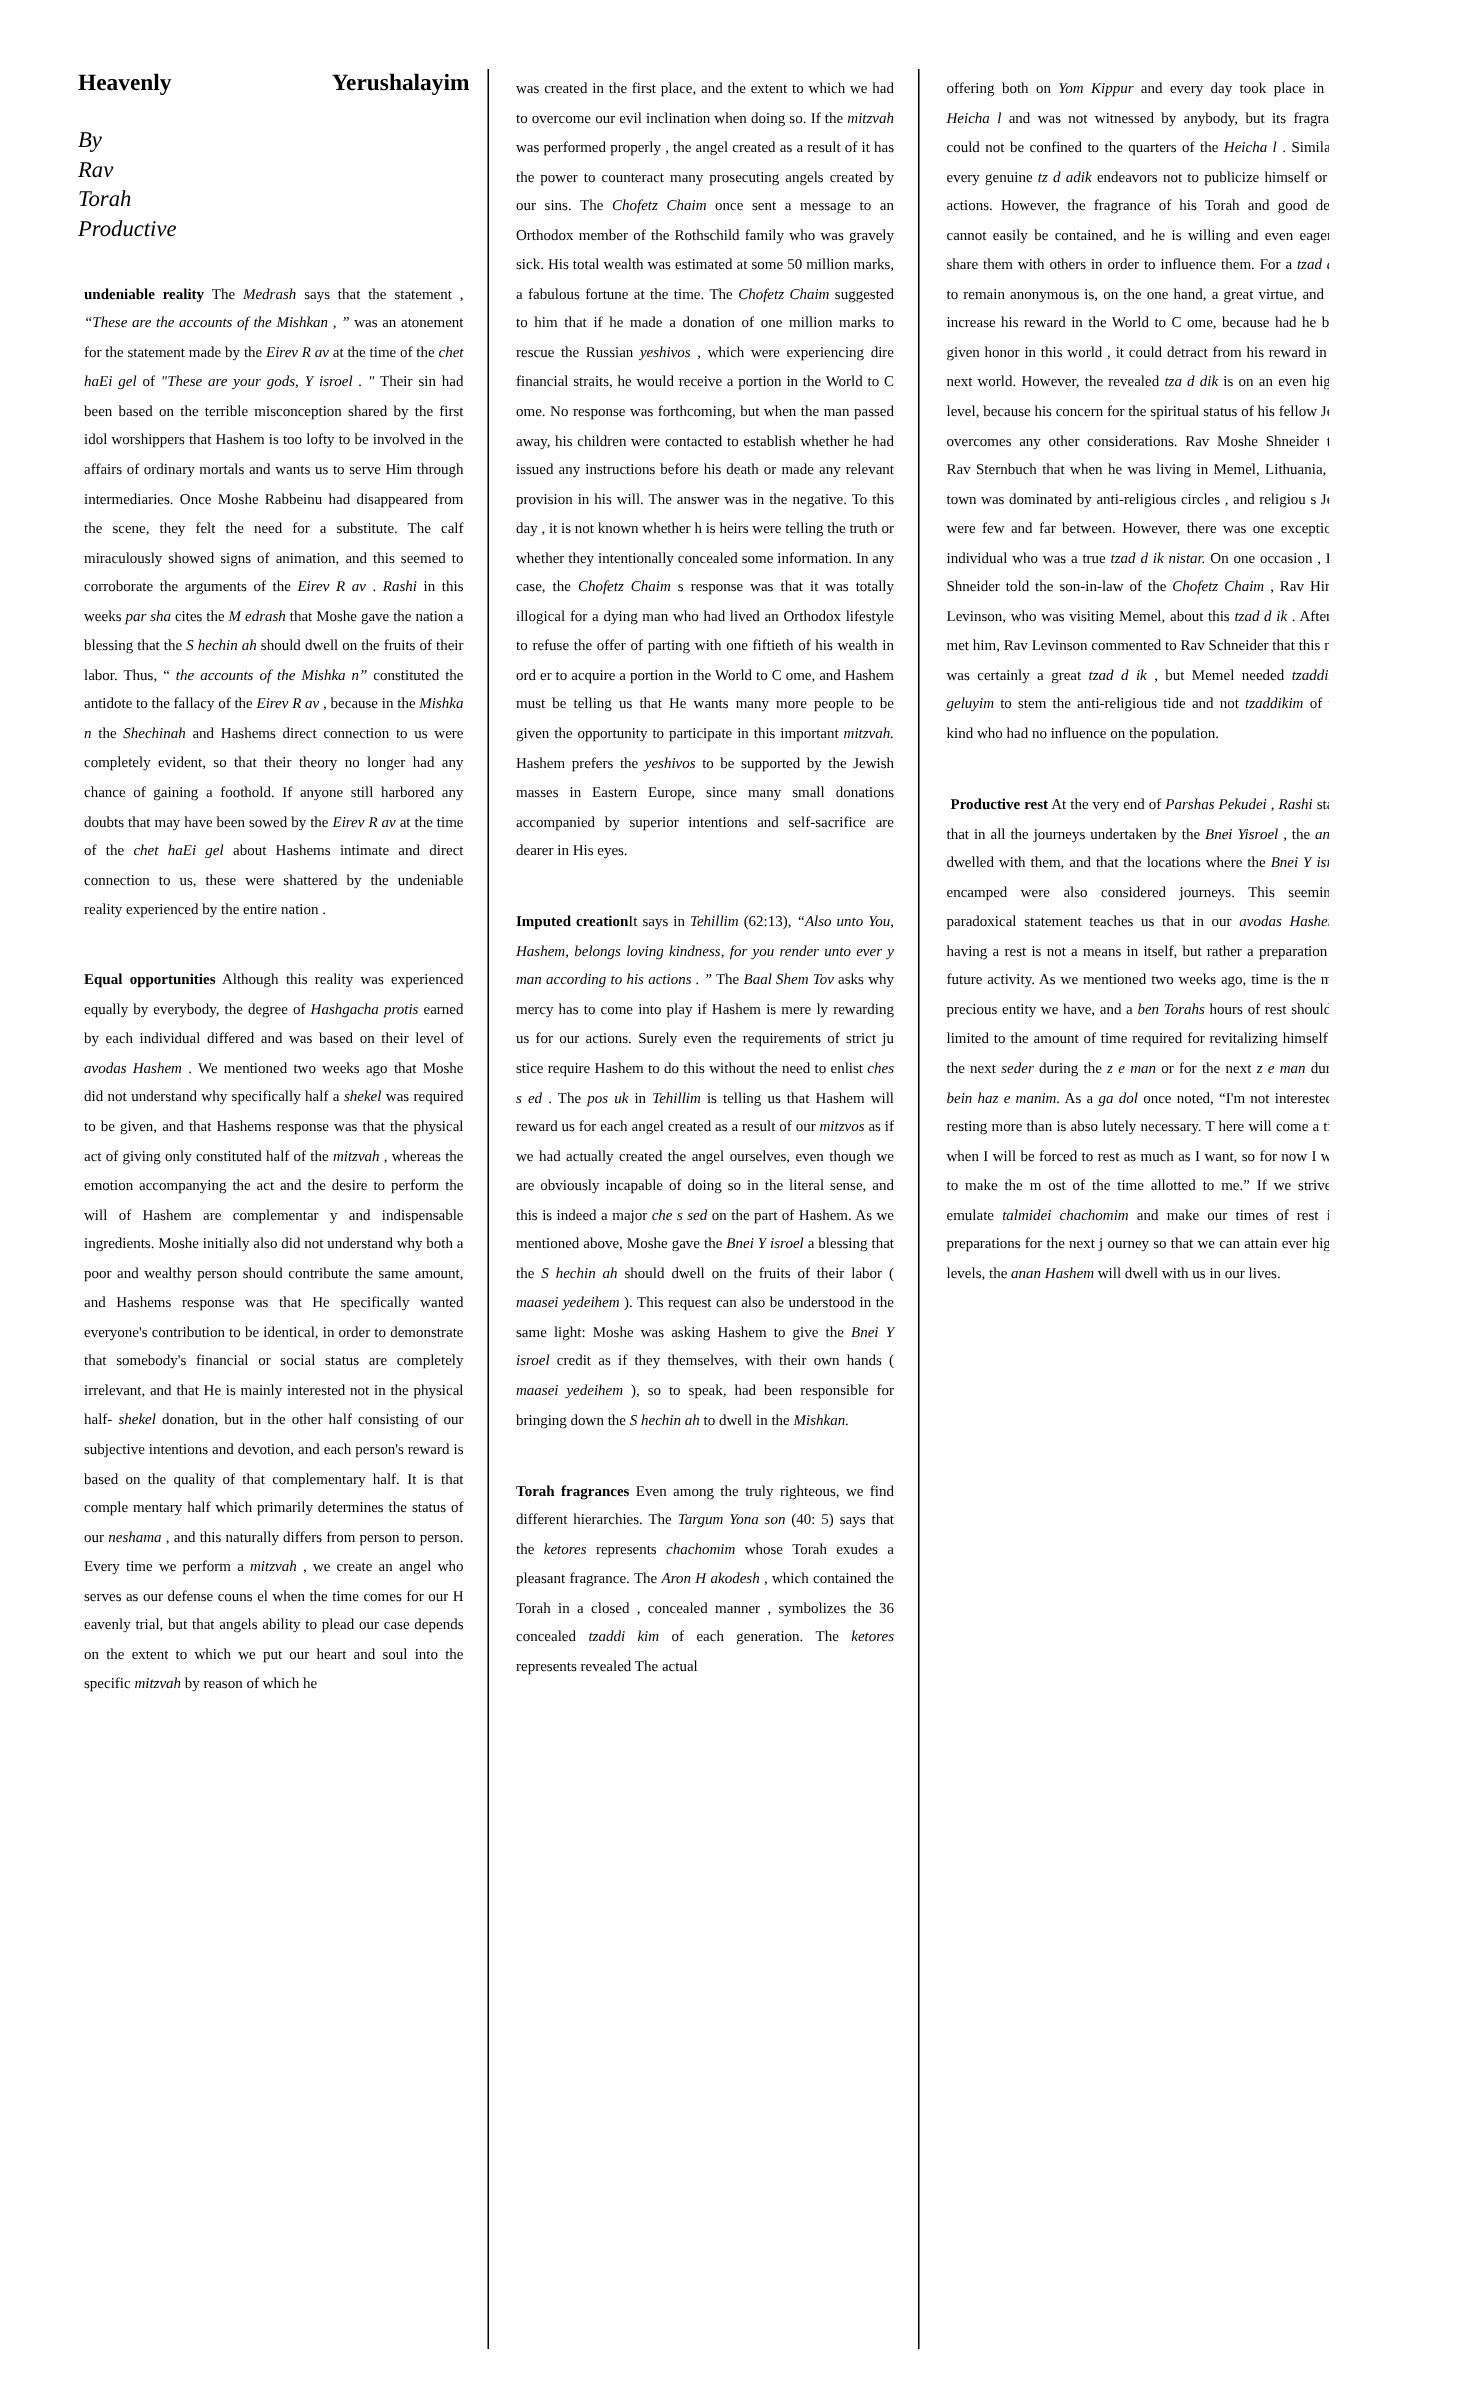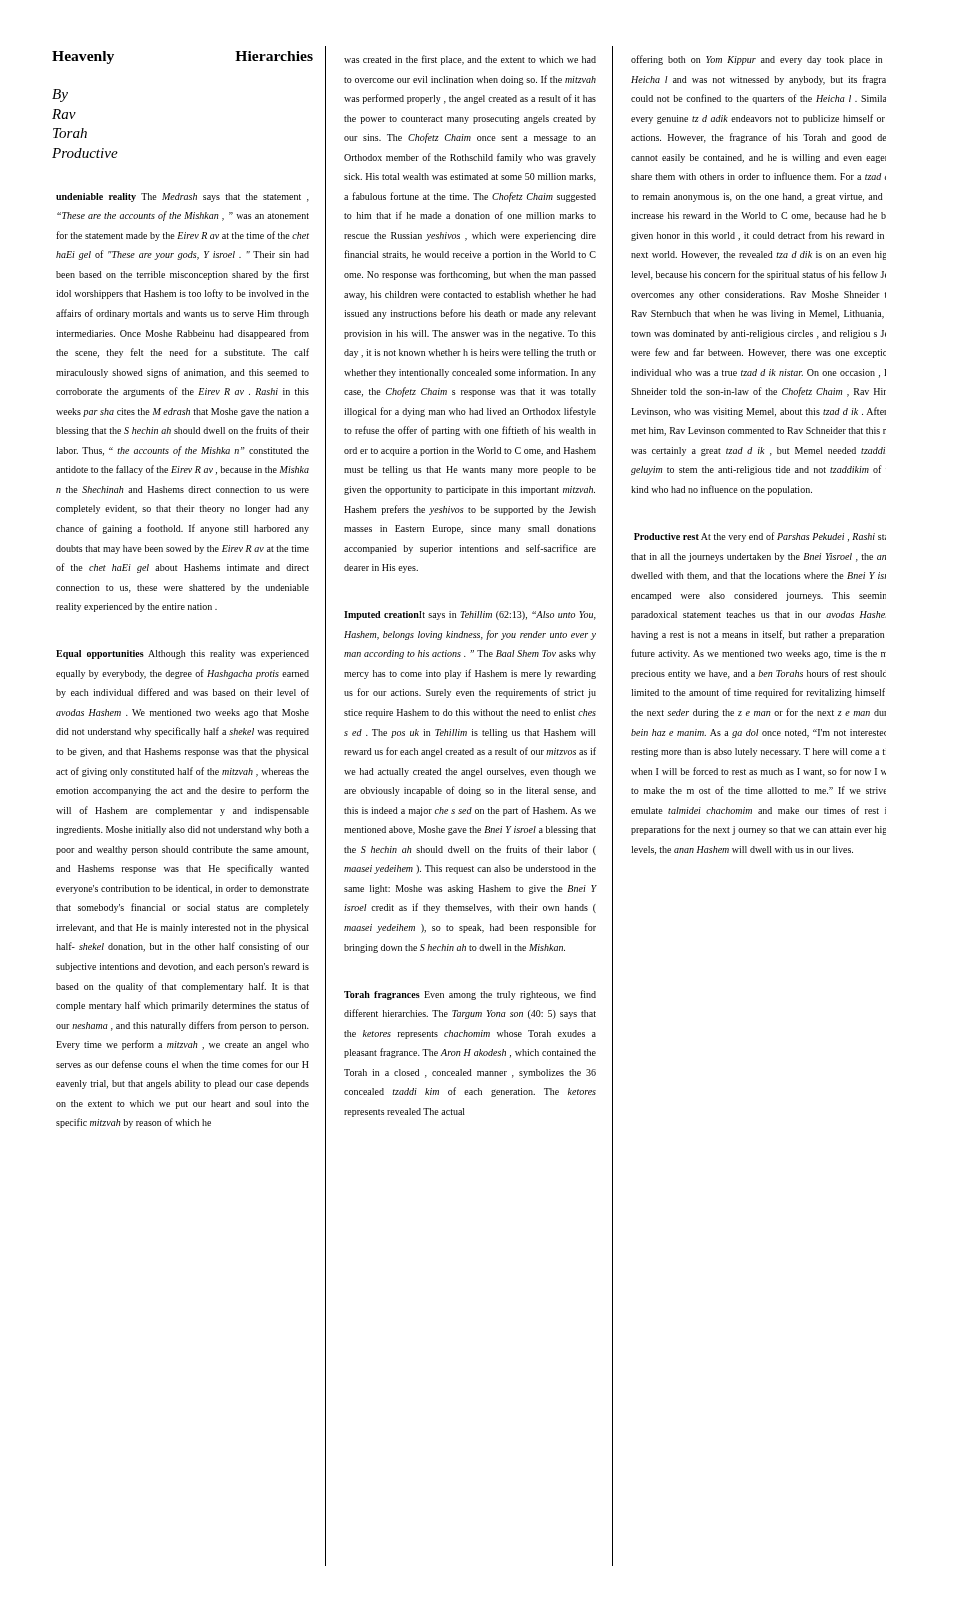--- a/index.html
+++ b/index.html
@@ -93,21 +93,21 @@
 </style>
 </head>
 <body>
 
 <div class="page">
   <div class="columns">
 
     <div class="col col-1">
       <div class="title">
         <span>Heavenly</span>
-        <span>Hierarchies</span>
+        <span>Yerushalayim</span>
       </div>
       <div class="gap"></div>
       <div class="byline">
         <span class="spread">
           <span>By</span>
           <span>Rav</span>
           <span>Torah</span>
           <span>Productive</span>
         </span>
       </div>

